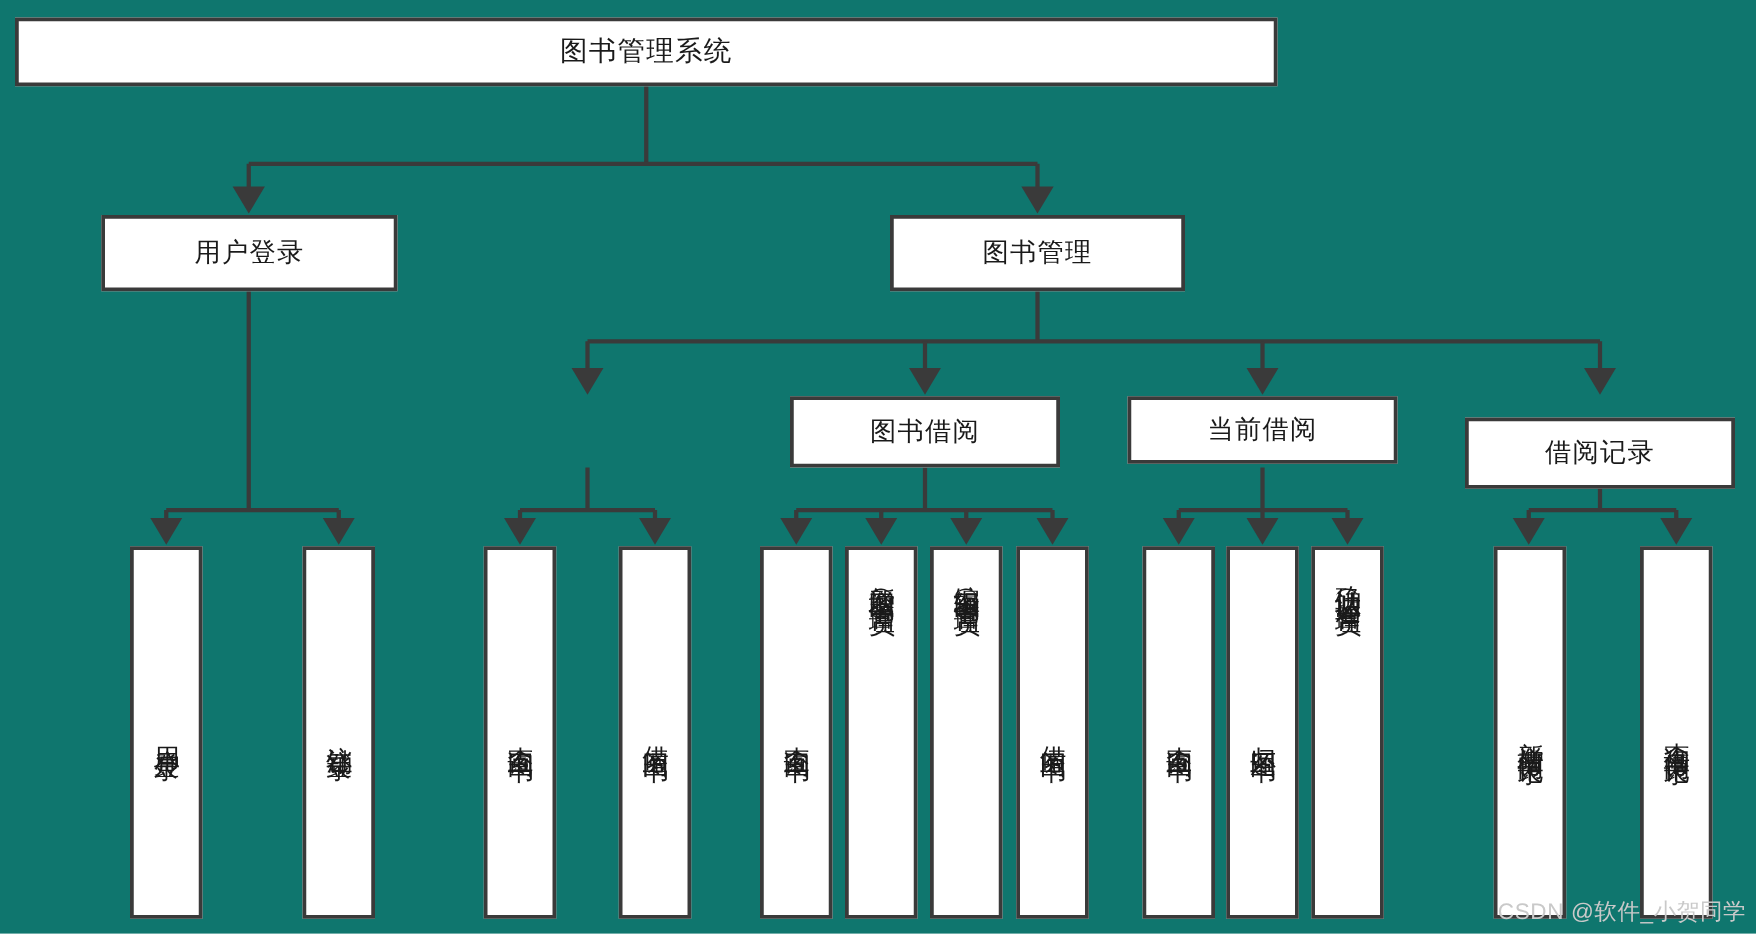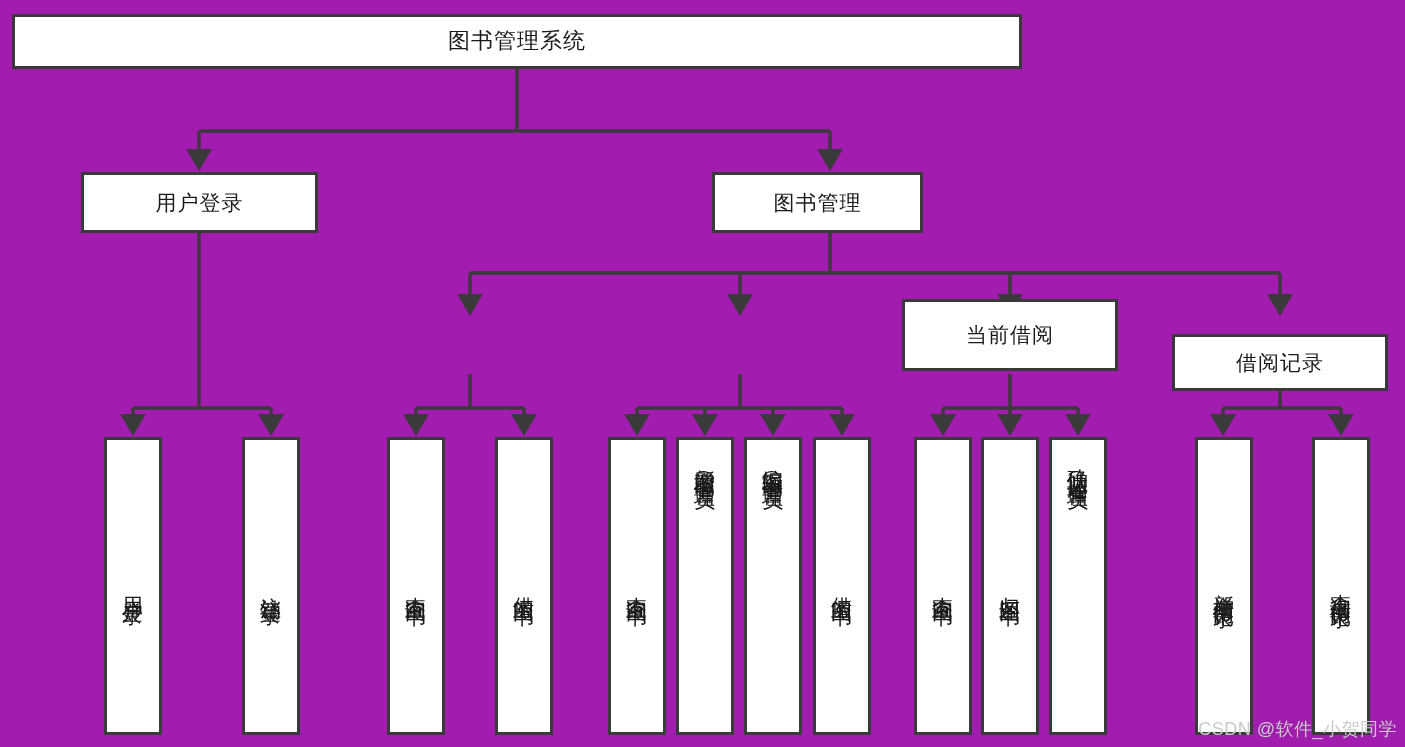--- a/index.html
+++ b/index.html
@@ -7,21 +7,21 @@
     padding: 0;
     background: #ffffff;
   }
   body {
     font-family: "Liberation Sans", "DejaVu Sans", sans-serif;
   }
   #canvas {
     position: relative;
     width: 1405px;
     height: 747px;
-    background: #a21caf;
+    background: #0f766e;
     overflow: hidden;
   }
   svg.connectors {
     position: absolute;
     left: 0;
     top: 0;
     width: 1405px;
     height: 747px;
     pointer-events: none;
   }
@@ -131,25 +131,28 @@
     </g>
   </svg>
 
   <div class="node root" style="left:12px; top:14px; width:1010px; height:55px;">
     <span class="label">图书管理系统</span>
   </div>
 
   <div class="node" style="left:81px; top:172px; width:237px; height:61px;">
     <span class="label">用户登录</span>
   </div>
-  <div class="node" style="left:712px; top:172px; width:211px; height:61px;">
+  <div class="node" style="left:712px; top:172px; width:236px; height:61px;">
     <span class="label">图书管理</span>
   </div>
 
-  <div class="node" style="left:902px; top:299px; width:216px; height:72px;">
+  <div class="node" style="left:632px; top:317px; width:216px; height:57px;">
+    <span class="label">图书借阅</span>
+  </div>
+  <div class="node" style="left:902px; top:317px; width:216px; height:54px;">
     <span class="label">当前借阅</span>
   </div>
   <div class="node" style="left:1172px; top:334px; width:216px; height:57px;">
     <span class="label">借阅记录</span>
   </div>
 
   <div class="node leaf centered" style="left:104px; top:437px; width:58px; height:298px;">
     <span class="label">用户登录</span>
   </div>
   <div class="node leaf centered" style="left:242px; top:437px; width:58px; height:298px;">

